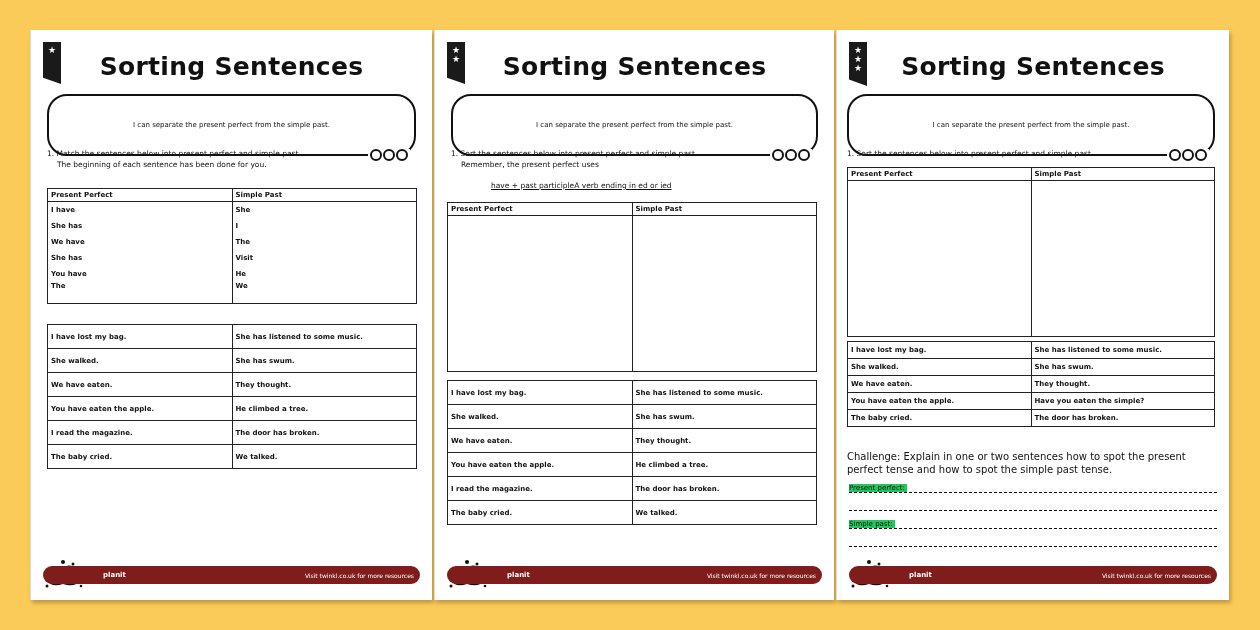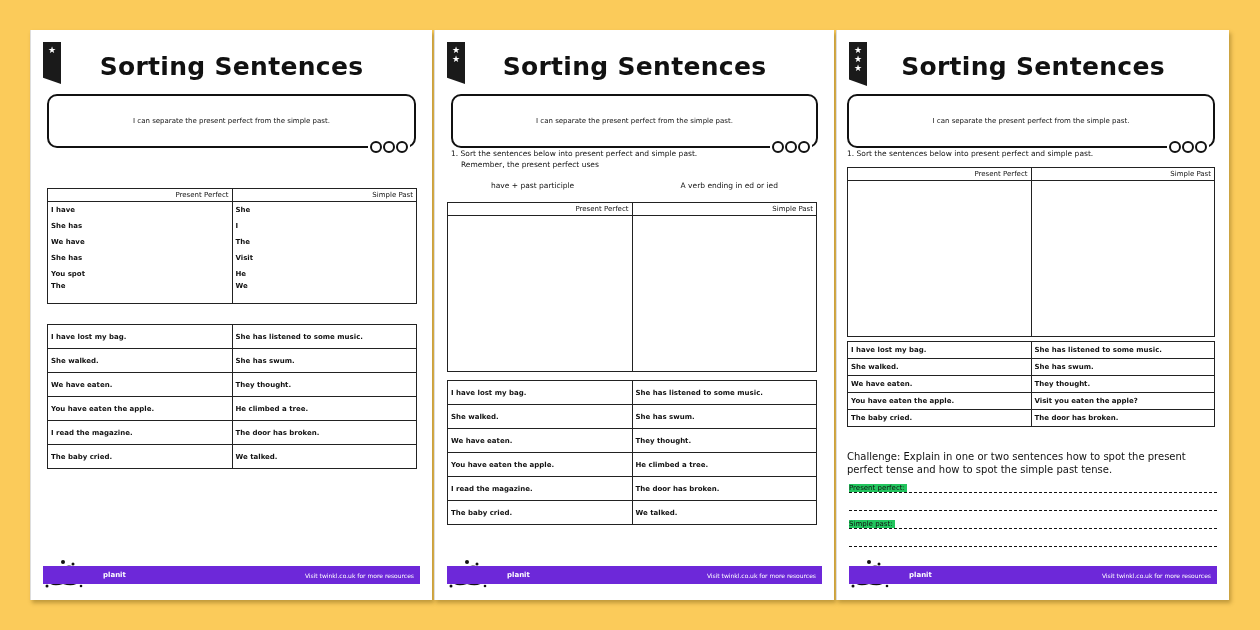--- a/index.html
+++ b/index.html
@@ -16,40 +16,40 @@
     position: absolute; left: 12px; top: 12px; width: 18px; background: #1a1a1a;
     clip-path: polygon(0 0,100% 0,100% 100%,0 85%);
     display: flex; flex-direction: column; align-items: center; padding-top: 4px; gap: 0px;
     color: #fff; font-size: 9px; line-height: 9px;
   }
   .title {
     position: absolute; left: 0; right: 0; top: 22px; text-align: center;
     font-size: 25px; font-weight: bold; color: #111; letter-spacing: 0.3px;
   }
   .objective {
-    position: absolute; left: 16px; right: 16px; top: 64px; height: 54px;
-    border: 2px solid #111; border-radius: 10px;
+    position: absolute; left: 16px; right: 16px; top: 64px; height: 62px;
+    border: 2px solid #111; border-radius: 20px;
     display: flex; align-items: center; justify-content: center;
     font-size: 7px; color: #111;
   }
   .rings { position: absolute; right: 4px; bottom: -7px; display: flex; gap: 1px; background: #fff; padding: 0 2px; }
   .ring { width: 12px; height: 12px; border: 2px solid #111; border-radius: 50%; background: #fff; }
   .instr { position: absolute; left: 16px; right: 16px; font-size: 7.5px; color: #111; line-height: 11px; }
   table { border-collapse: collapse; position: absolute; table-layout: fixed; }
   td, th { border: 1.5px solid #222; font-size: 7px; color: #111; text-align: left; padding: 0 3px; vertical-align: middle; font-weight: bold; }
-  th { text-align: right; font-weight: normal; height: 13px; }
+  th { text-align: left; font-weight: bold; height: 13px; }
   .tbl-starters td { border-top: none; border-bottom: none; height: 16px; }
   .tbl-starters tr:last-child td { border-bottom: 1.5px solid #222; height: 22px; vertical-align: top; }
   .tbl-sent td { height: 24px; }
   .tbl-sent3 td { height: 17px; }
   .tbl-sort td { height: auto; }
   .footer {
     position: absolute; left: 12px; right: 12px; bottom: 16px; height: 18px;
-    background: #6d28d9; color: #fff; font-size: 6px; display: flex; align-items: center;
-    justify-content: space-between; padding: 0 6px 0 60px;
+    background: #7f1d1d; color: #fff; font-size: 6px; display: flex; align-items: center;
+    justify-content: space-between; padding: 0 6px 0 60px; border-radius: 9px;
   }
   .footer .brand { font-weight: bold; font-size: 7px; }
   .logo {
     position: absolute; left: 10px; bottom: 10px; width: 52px; height: 32px;
   }
   .dash-line { position: absolute; left: 12px; right: 12px; height: 0; border-bottom: 1.5px dashed #111; }
   .ans-label { position: absolute; left: 12px; font-size: 7px; color: #111; background: #22c55e; padding-right: 2px; }
 </style>
 </head>
 <body>
@@ -60,20 +60,25 @@
   </div>
   <div class="title">Sorting Sentences</div>
   <div class="objective">
     <span>I can separate the present perfect from the simple past.</span>
     <div class="rings">
       <div class="ring"></div>
       <div class="ring"></div>
       <div class="ring"></div>
     </div>
   </div>
+  <div class="instr" style="top:118px;">
+    <span>1.</span>
+    <span>Match the sentences below into present perfect and simple past.</span><br>
+    <span style="padding-left:10px;">The beginning of each sentence has been done for you.</span>
+  </div>
   <table class="tbl-starters" style="left:16px; top:158px; width:370px;">
     <colgroup>
         <col style="width:50%">
         <col style="width:50%">
       </colgroup>
     <tbody>
         <tr>
       <th style="border-bottom:1.5px solid #222;">Present Perfect</th>
       <th style="border-bottom:1.5px solid #222;">Simple Past</th>
     </tr>
@@ -87,21 +92,21 @@
         </tr>
     <tr>
           <td>We have</td>
           <td>The</td>
         </tr>
     <tr>
           <td>She has</td>
           <td>Visit</td>
         </tr>
     <tr>
-          <td>You spot</td>
+          <td>You have</td>
           <td>He</td>
         </tr>
     <tr>
           <td>The</td>
           <td>We</td>
         </tr>
   </tbody>
     </table>
   <table class="tbl-sent" style="left:16px; top:294px; width:370px;">
     <colgroup>
@@ -161,21 +166,21 @@
       <div class="ring"></div>
       <div class="ring"></div>
       <div class="ring"></div>
     </div>
   </div>
   <div class="instr" style="top:118px;">
     <span>1.</span>
     <span>Sort the sentences below into present perfect and simple past.</span><br>
     <span style="padding-left:10px;">Remember, the present perfect uses</span>
   </div>
-  <div class="instr" style="top:150px; display:flex; justify-content:space-between; padding:0 40px;">
+  <div class="instr" style="top:150px; display:flex; justify-content:flex-start; padding:0 40px;text-decoration:underline;">
     <span>have + past participle</span>
     <span>A verb ending in ed or ied</span>
   </div>
   <table class="tbl-sort" style="left:12px; top:172px; width:370px; height:170px;">
     <colgroup>
         <col style="width:50%">
         <col style="width:50%">
       </colgroup>
     <tbody>
         <tr>
@@ -282,21 +287,21 @@
     <tr>
           <td>She walked.</td>
           <td>She has swum.</td>
         </tr>
     <tr>
           <td>We have eaten.</td>
           <td>They thought.</td>
         </tr>
     <tr>
           <td>You have eaten the apple.</td>
-          <td>Visit you eaten the apple?</td>
+          <td>Have you eaten the simple?</td>
         </tr>
     <tr>
           <td>The baby cried.</td>
           <td>The door has broken.</td>
         </tr>
   </tbody>
     </table>
   <div class="instr" style="top:420px; left:10px; right:12px; font-size:10px; line-height:13px;">Challenge: Explain in one or two sentences how to spot the present perfect tense and how to spot the simple past tense.</div>
   <div class="dash-line" style="top:462px;"></div>
   <span class="ans-label" style="top:454px;">Present perfect:</span>

